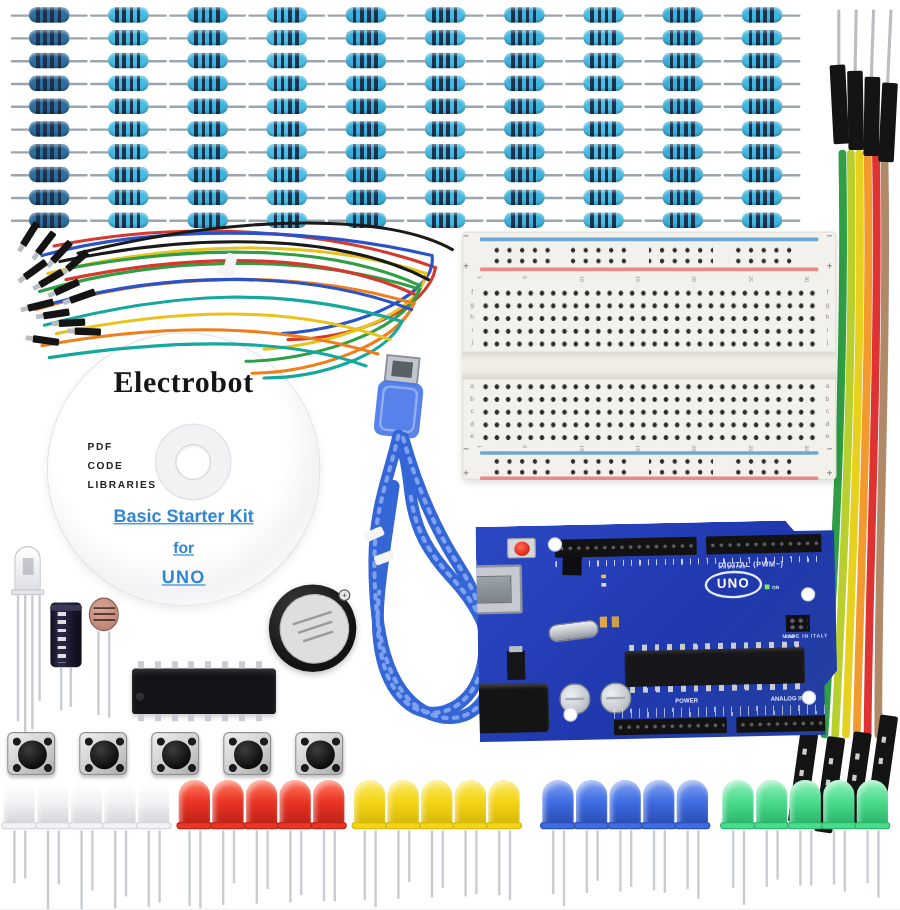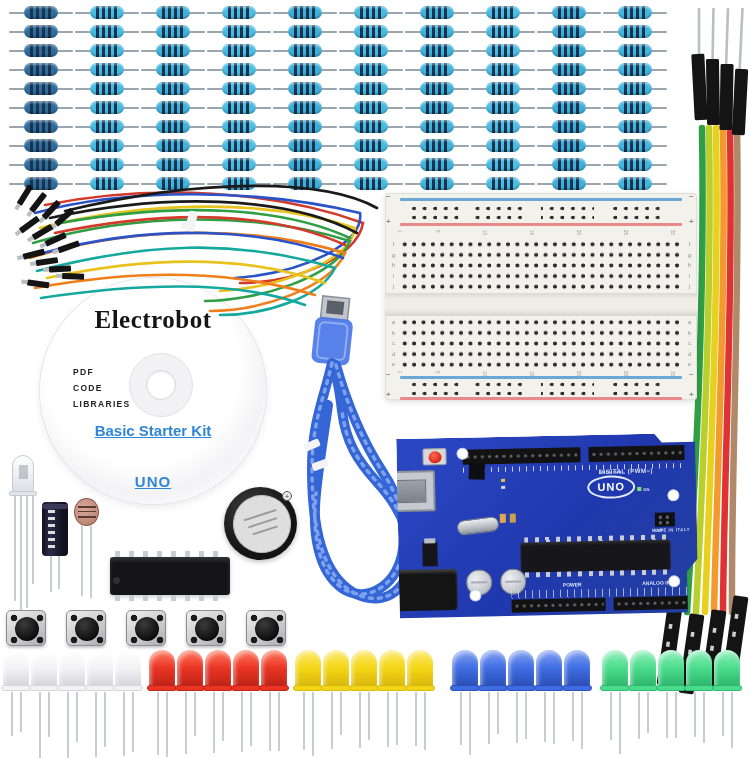--- a/index.html
+++ b/index.html
@@ -570,20 +570,21 @@
     <div id="cd-doc">
       <div>PDF</div>
       <div>CODE</div>
       <div>LIBRARIES</div>
     </div>
     <div id="cd-brand">Electrobot</div>
     <div id="cd-hub">
       <div id="cd-hole"></div>
     </div>
     <div id="cd-kit1" class="cd-kit">Basic Starter Kit</div>
+    <div id="cd-kit2" class="cd-kit">for</div>
     <div id="cd-kit3" class="cd-kit">UNO</div>
   </div>
 
   <svg id="bundle-svg" class="abs" width="382" height="152" viewBox="0 0 382 152">
     <g fill="none" stroke-width="2.6" stroke-linecap="round">
       <path class="bw" d="M40,22 C150,0 270,8 358,40 C352,75 290,100 235,100" stroke="#d43a2b"></path>
       <path class="bw" d="M30,30 C120,5 250,5 355,30 C360,60 300,90 230,95" stroke="#2a52c9"></path>
       <path class="bw" d="M35,45 C140,18 260,15 350,45 C345,80 270,105 215,108" stroke="#e8c31e"></path>
       <path class="bw" d="M28,60 C130,30 250,28 345,58 C330,95 250,118 200,118" stroke="#2f9e44"></path>
       <path class="bw" d="M25,75 C120,45 240,40 340,70 C325,105 255,128 205,128" stroke="#ef7f1a"></path>

